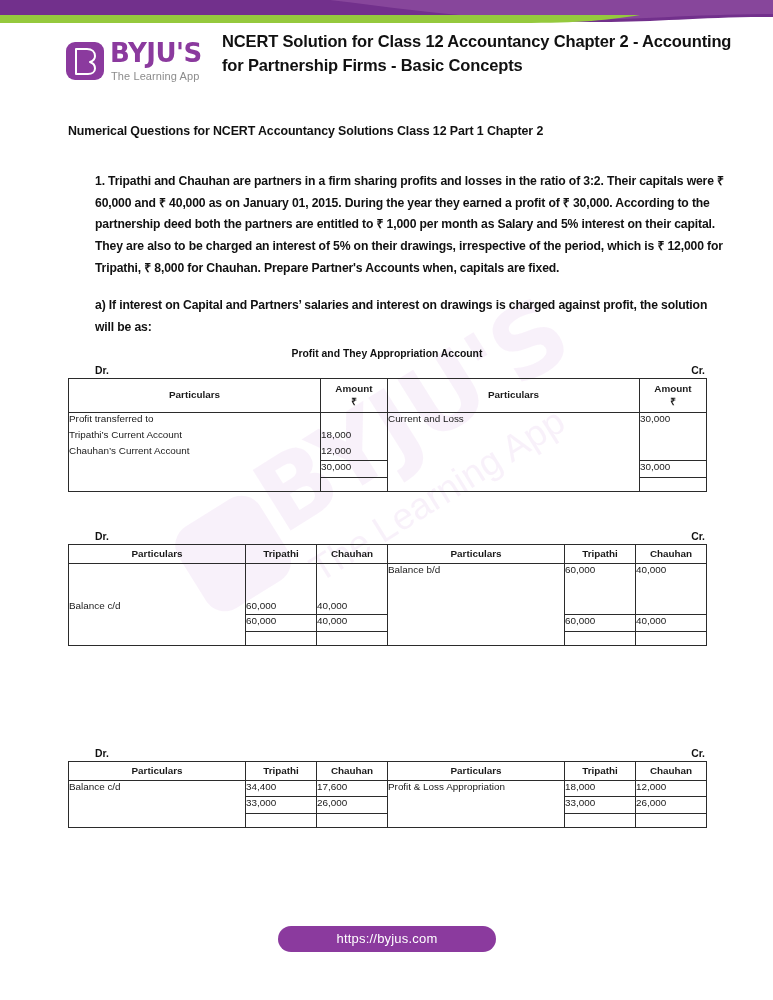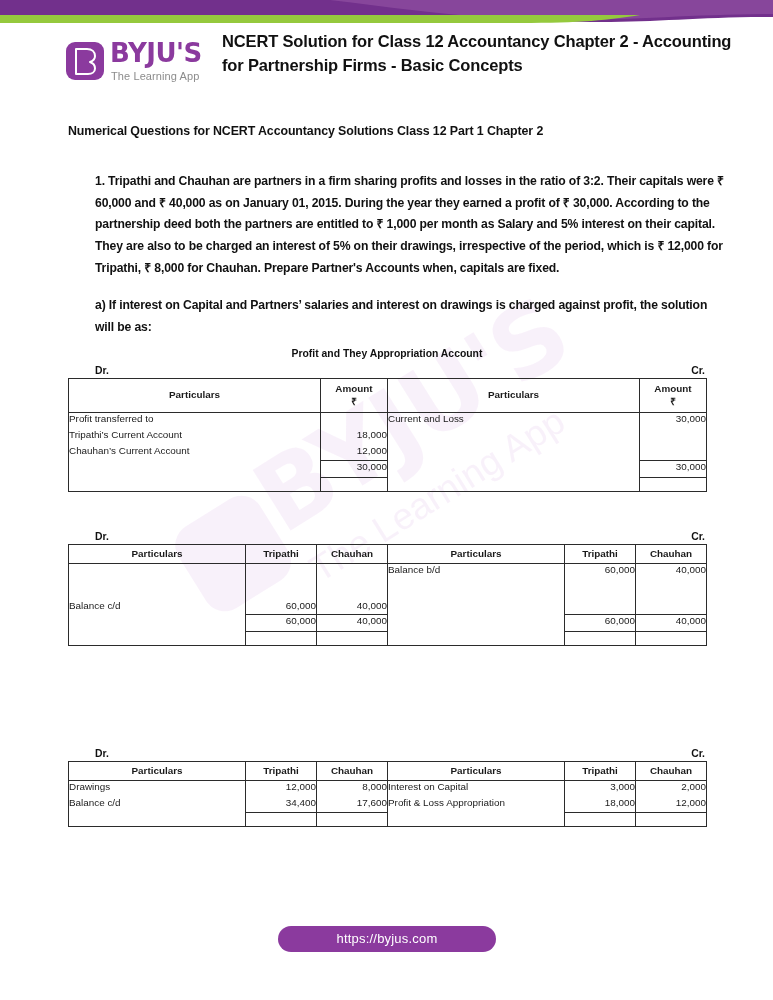--- a/index.html
+++ b/index.html
@@ -174,21 +174,21 @@
     font-weight: normal;
   }
   table.ledger th {
     font-weight: bold;
     text-align: center;
     height: 33px;
     vertical-align: middle;
     line-height: 1.25;
   }
   .cell-txt { padding: 3px 0 3px 6px; text-align: left; }
-  .cell-num { padding: 3px 8px 3px 0; text-align: right; }
+  .cell-num { padding: 3px 8px 3px 0; }
   .rupee { display: block; font-weight: bold; }
 
   .h-amount { line-height: 1.3; }
 
   
   .r-line   { height: 16px; }
   .r-body   { height: 16px; }
   .r-total  { height: 17px; }
   .r-tail   { height: 14px; }
 
@@ -385,35 +385,35 @@
           <th style="height:18px">Particulars</th>
           <th style="height:18px">Tripathi</th>
           <th style="height:18px">Chauhan</th>
           <th style="height:18px">Particulars</th>
           <th style="height:18px">Tripathi</th>
           <th style="height:18px">Chauhan</th>
         </tr>
       </thead>
       <tbody>
         <tr class="r-body">
-          <td class="cell-txt no-bottom">Drawings</td>
-          <td class="cell-num no-bottom">12,000</td>
-          <td class="cell-num no-bottom">8,000</td>
-          <td class="cell-txt no-bottom">Interest on Capital</td>
-          <td class="cell-num no-bottom">3,000</td>
-          <td class="cell-num no-bottom">2,000</td>
-        </tr>
-        <tr class="r-body">
           <td class="cell-txt no-top no-bottom">Balance c/d</td>
           <td class="cell-num no-top rule-under">34,400</td>
           <td class="cell-num no-top rule-under">17,600</td>
           <td class="cell-txt no-top no-bottom">Profit &amp; Loss Appropriation</td>
           <td class="cell-num no-top rule-under">18,000</td>
           <td class="cell-num no-top rule-under">12,000</td>
         </tr>
+        <tr class="r-total">
+          <td class="cell-txt no-top no-bottom"></td>
+          <td class="cell-num">33,000</td>
+          <td class="cell-num">26,000</td>
+          <td class="cell-txt no-top no-bottom"></td>
+          <td class="cell-num">33,000</td>
+          <td class="cell-num">26,000</td>
+        </tr>
         <tr class="r-tail">
           <td class="cell-txt no-top"></td>
           <td class="cell-num"></td>
           <td class="cell-num"></td>
           <td class="cell-txt no-top"></td>
           <td class="cell-num"></td>
           <td class="cell-num"></td>
         </tr>
       </tbody>
     </table>

